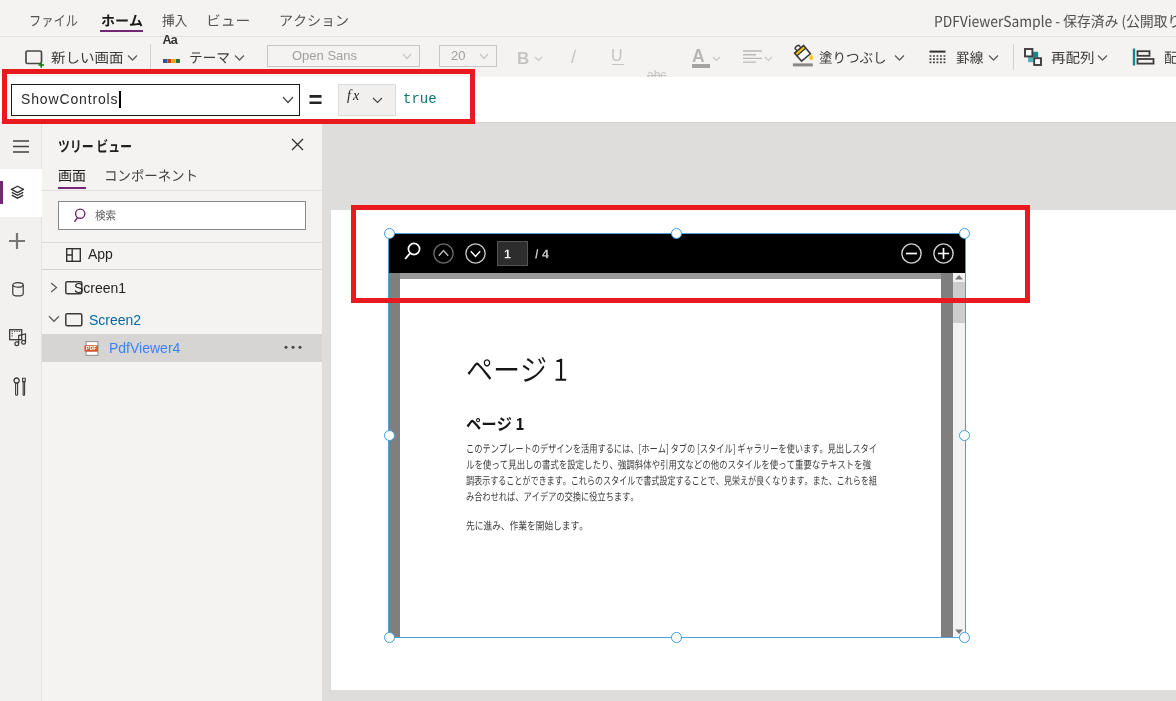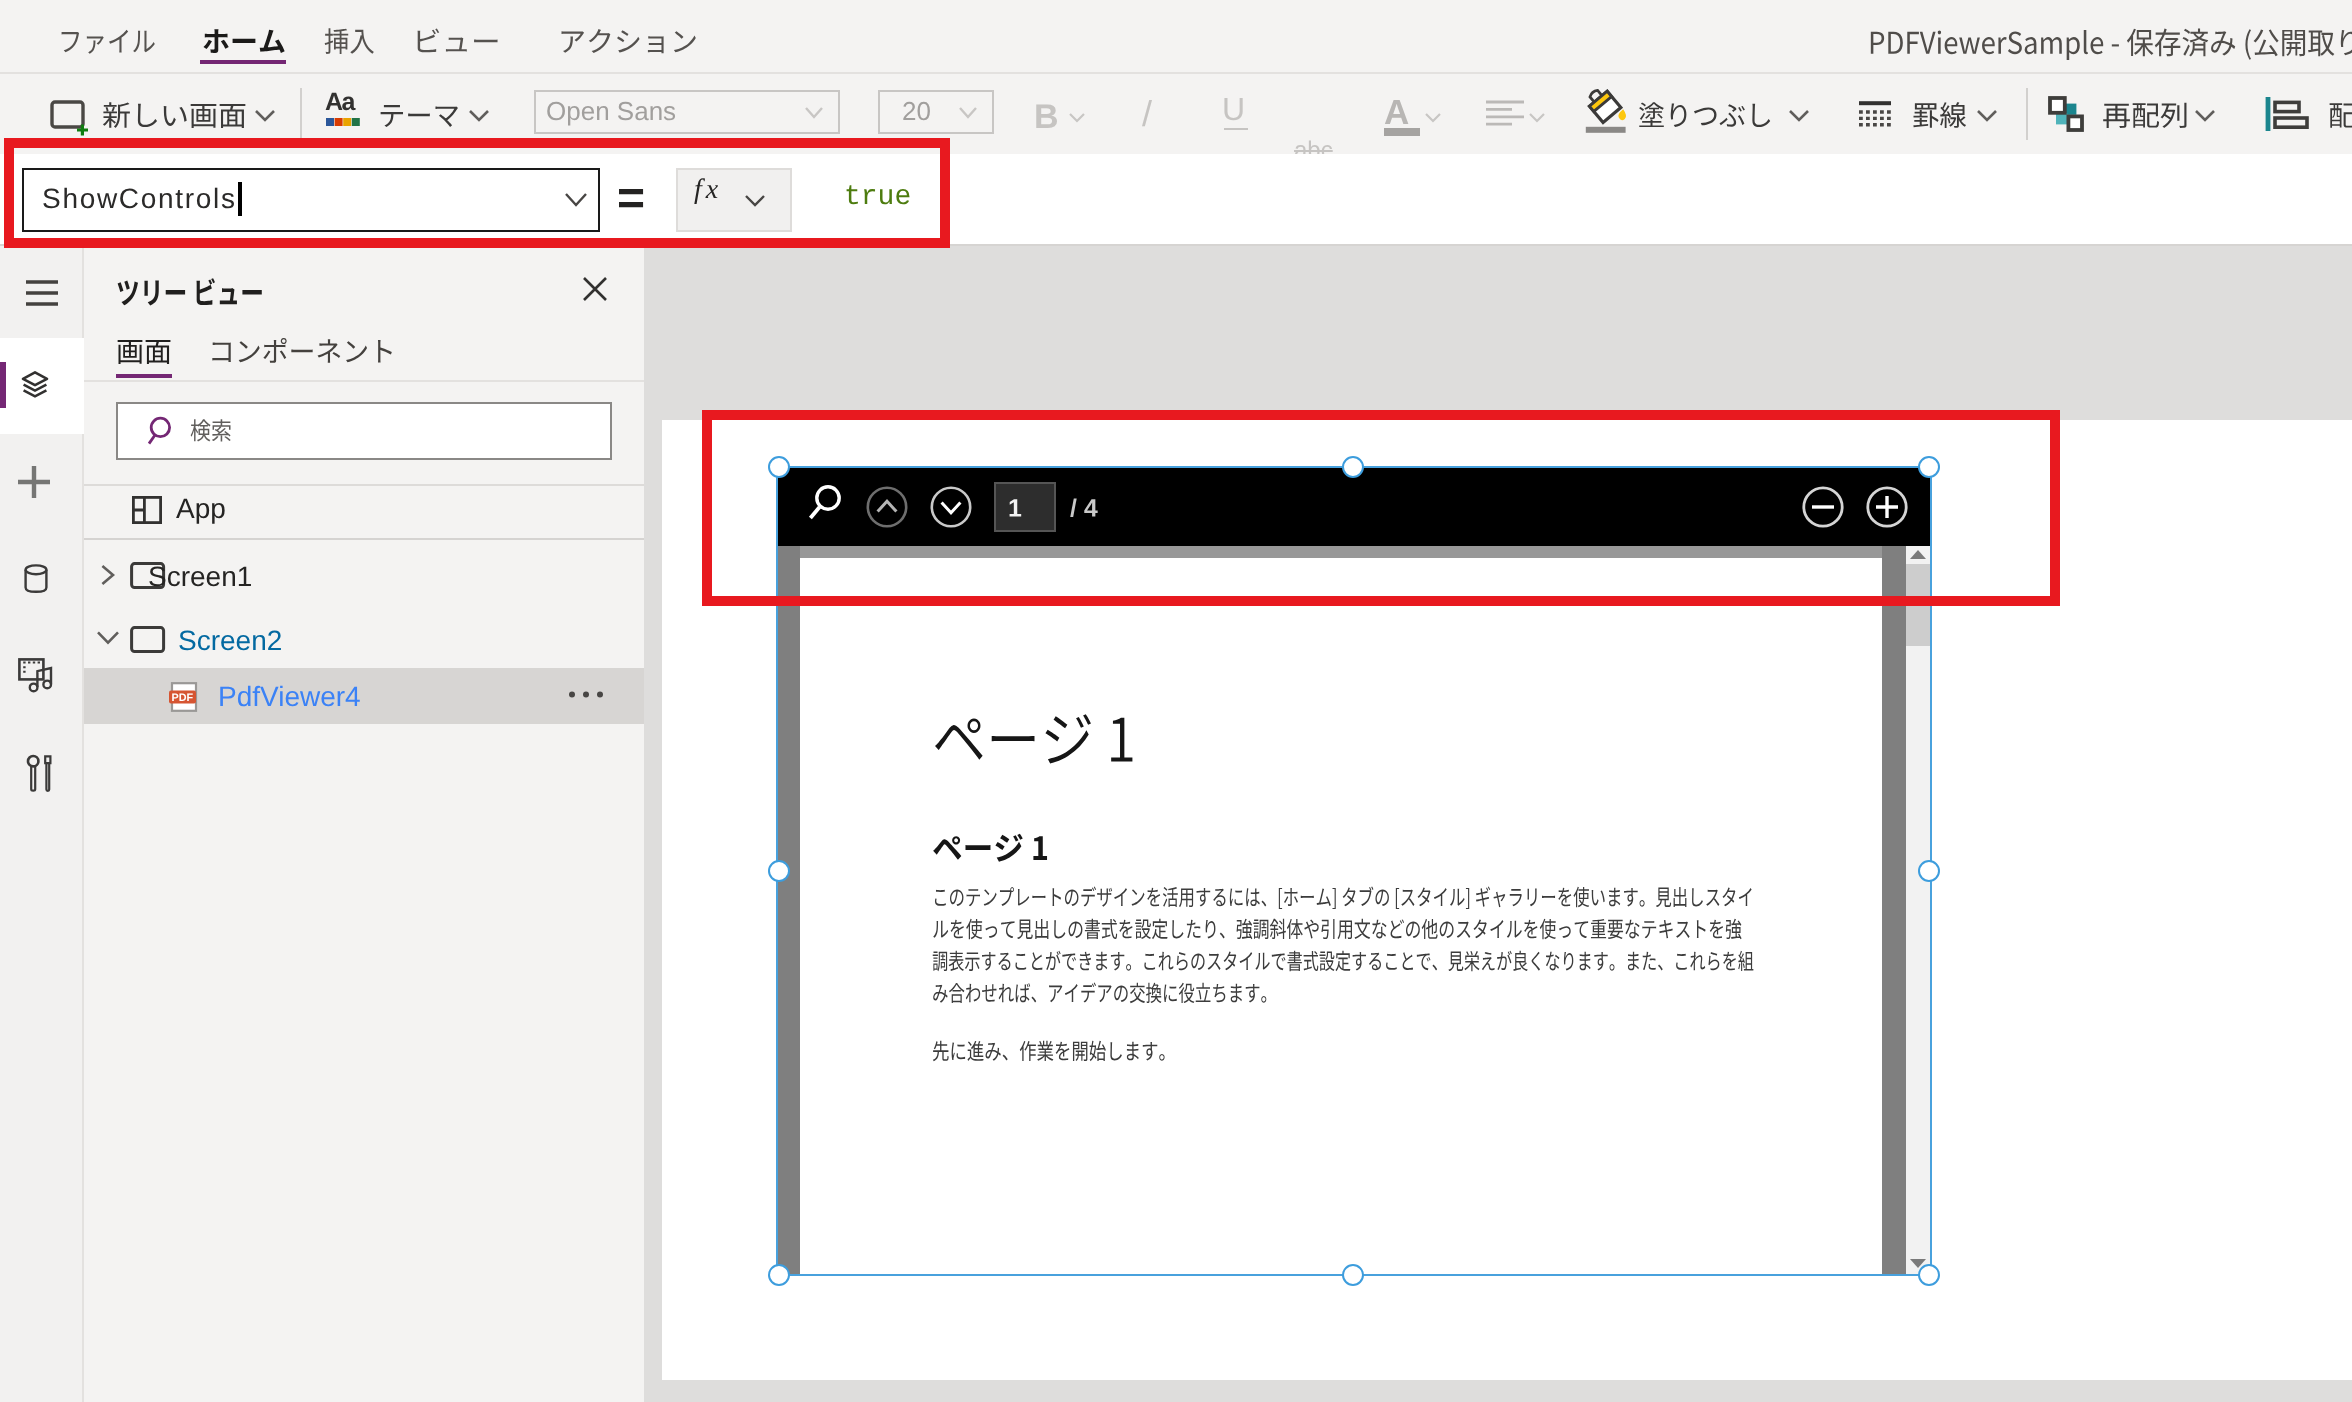--- a/index.html
+++ b/index.html
@@ -15,32 +15,32 @@
 
 <svg class="abs" style="left:25px;top:49px" width="20" height="19" viewBox="0 0 20 19">
  <rect x="1" y="2" width="15.5" height="12.5" rx="1.5" fill="none" stroke="#4a4845" stroke-width="1.7"></rect>
  <path d="M13.5 16 H19 M16.2 13.2 V18.8" stroke="#107c10" stroke-width="1.6" fill="none"></path>
 </svg>
 <svg class="abs" style="left:127px;top:54px" width="11" height="8">
     <path d="M1 1.5 L5.5 6 L10 1.5" fill="none" stroke="#605e5c" stroke-width="1.3"></path>
   </svg>
 <div class="abs" style="left:150px;top:44px;width:1px;height:26px;background:#d2d0ce"></div>
 
-<div class="abs" style="left:162.5px;top:44px;width:16px;height:13px;font-size:12.5px;font-weight:bold;color:#323130;letter-spacing:-.8px">Aa</div>
+<div class="abs" style="left:162.5px;top:33px;width:16px;height:13px;font-size:12.5px;font-weight:bold;color:#323130;letter-spacing:-.8px">Aa</div>
 <svg class="abs" style="left:162.5px;top:59px" width="17" height="4" viewBox="0 0 17 4">
  <rect x="0" y="0" width="4" height="4" fill="#2b579a"></rect>
     <rect x="4.3" y="0" width="4" height="4" fill="#d83b01"></rect>
  <rect x="8.6" y="0" width="4" height="4" fill="#eaa300"></rect>
     <rect x="12.9" y="0" width="4" height="4" fill="#217346"></rect>
 </svg>
 <svg class="abs" style="left:234px;top:54px" width="11" height="8">
     <path d="M1 1.5 L5.5 6 L10 1.5" fill="none" stroke="#605e5c" stroke-width="1.3"></path>
   </svg>
 
-<div class="abs" style="left:267px;top:45px;width:153px;height:22px;border:1px solid #c8c6c4;color:#a19f9d;font-size:13px;line-height:20px;padding-left:5px">Open Sans</div>
+<div class="abs" style="left:267px;top:45px;width:153px;height:22px;border:1px solid #c8c6c4;color:#a19f9d;font-size:13px;line-height:20px;padding-left:24px">Open Sans</div>
 <svg class="abs" style="left:402px;top:53px" width="10" height="7">
     <path d="M1 1 L5 5.5 L9 1" fill="none" stroke="#c8c6c4" stroke-width="1.2"></path>
   </svg>
 <div class="abs" style="left:439px;top:45px;width:58px;height:22px;border:1px solid #c8c6c4;color:#a19f9d;font-size:13px;line-height:20px;padding-left:11px">20</div>
 <svg class="abs" style="left:479px;top:53px" width="10" height="7">
     <path d="M1 1 L5 5.5 L9 1" fill="none" stroke="#c8c6c4" stroke-width="1.2"></path>
   </svg>
 
 <div class="abs" style="left:517px;top:48.5px;font-size:17px;font-weight:bold;color:#c6c4c2">B</div>
 <svg class="abs" style="left:534px;top:56px" width="9" height="6">
@@ -105,21 +105,21 @@
 <div class="abs" style="left:11px;top:83.5px;width:289px;height:32px;background:#fff;border:1.6px solid #1a1a1a;font-size:14px;letter-spacing:0.85px;line-height:29px;padding-left:9px;color:#2b2a29">ShowControls<span style="display:inline-block;width:1.4px;height:17px;background:#000;vertical-align:-4px;margin-left:1px"></span></div>
 <svg class="abs" style="left:282px;top:96px" width="12" height="8">
     <path d="M1 1 L6 6.5 L11 1" fill="none" stroke="#484644" stroke-width="1.2"></path>
   </svg>
 <div class="abs" style="left:308.5px;top:85.5px;font-size:24px;font-weight:600;color:#242322">=</div>
 <div class="abs" style="left:338px;top:83.5px;width:58px;height:32px;background:#f1f0ef;border:1px solid #dedcda"></div>
 <div class="abs" style="left:347px;top:88px;font-size:14px;letter-spacing:2px;font-style:italic;font-family:'Liberation Serif',serif;color:#262524">fx</div>
 <svg class="abs" style="left:372px;top:97px" width="11" height="7">
     <path d="M1 1 L5.5 5.5 L10 1" fill="none" stroke="#484644" stroke-width="1.2"></path>
   </svg>
-<div class="abs" style="left:422px;top:91px;font-size:14px;font-family:'Liberation Mono',monospace;color:#4d7c0f">true</div>
+<div class="abs" style="left:403px;top:91px;font-size:14px;font-family:'Liberation Mono',monospace;color:#0f766e">true</div>
 
 <div class="abs" style="left:0;top:123px;width:42px;height:578px;background:#f2f1f0;border-right:1px solid #e3e1df"></div>
 <div class="abs" style="left:42px;top:123px;width:280px;height:578px;background:#f4f3f2"></div>
 <div class="abs" style="left:322px;top:123px;width:854px;height:578px;background:#dedddc"></div>
 <div class="abs" style="left:331px;top:210px;width:845px;height:480px;background:#fff"></div>
 
 <svg class="abs" style="left:13px;top:139.5px" width="17" height="14">
     <path d="M0 1 H16 M0 6.5 H16 M0 12 H16" stroke="#44423f" stroke-width="1.7"></path>
   </svg>
 <div class="abs" style="left:0;top:169px;width:42px;height:47.5px;background:#fff"></div>

